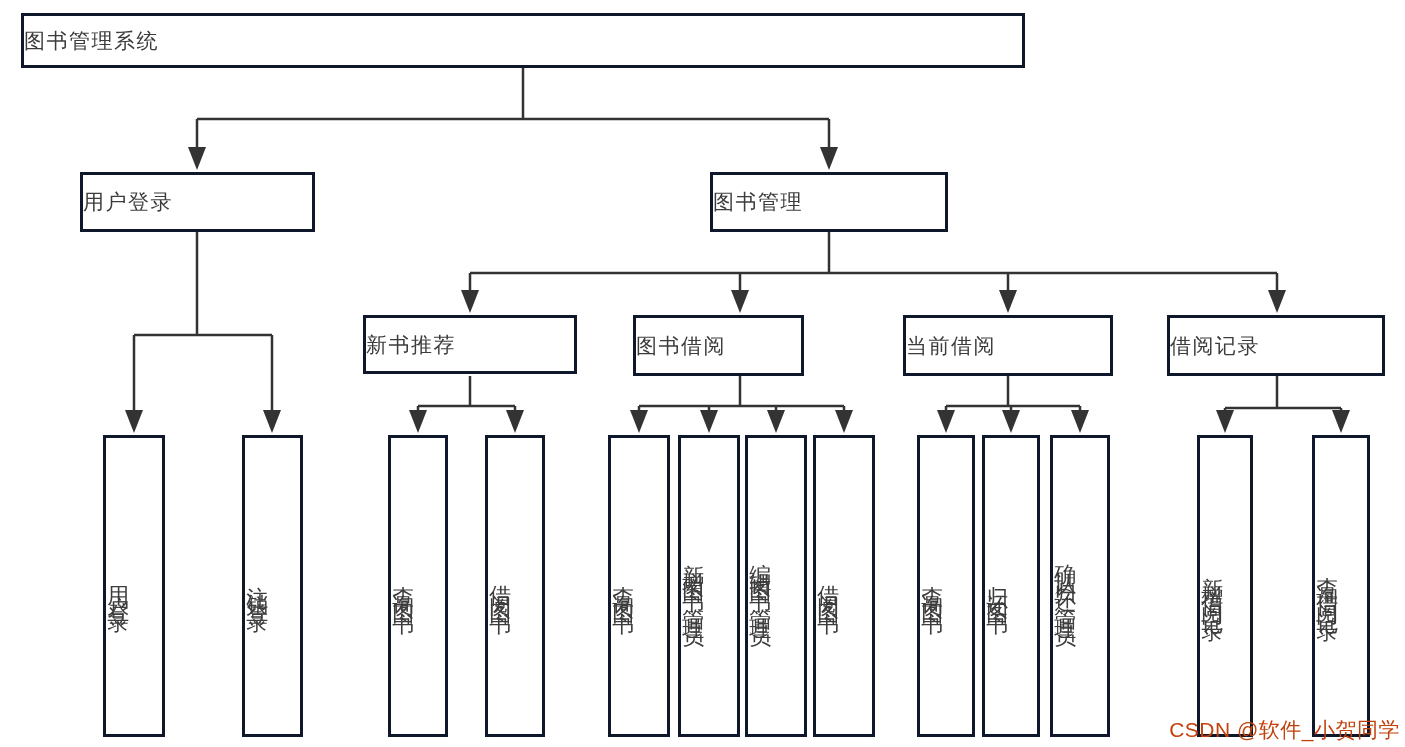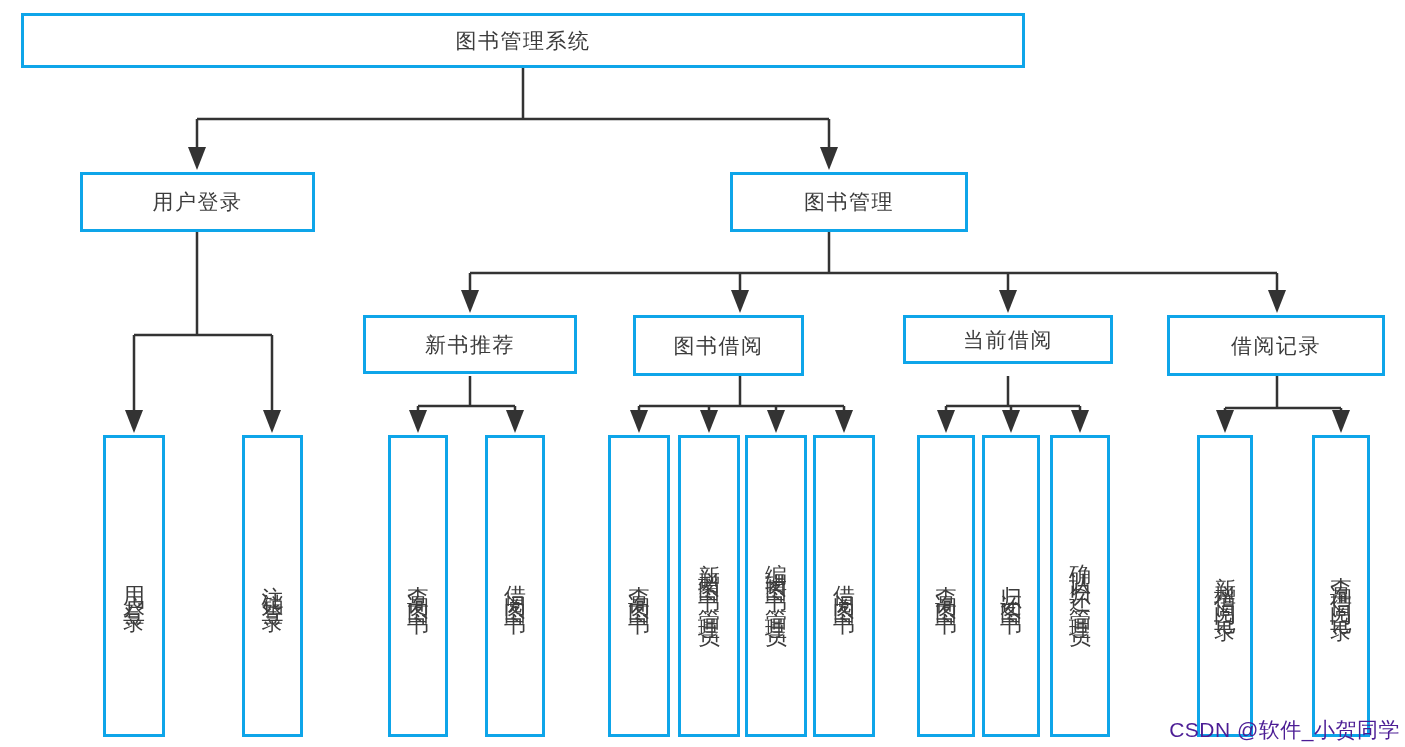--- a/index.html
+++ b/index.html
@@ -4,32 +4,32 @@
 <style>
   html,body { margin:0; padding:0; background:#ffffff; }
   .canvas {
     position:relative; width:1405px; height:747px;
     background:#ffffff; overflow:hidden;
     font-family:"Liberation Sans", sans-serif;
   }
   svg.connectors { position:absolute; left:0; top:0; z-index:1; }
   .box {
     position:absolute; box-sizing:border-box;
-    border:3px solid #0ea5e9; background:#ffffff;
-    display:flex; align-items:center; justify-content:center;
+    border:3px solid #0f172a; background:#ffffff;
+    display:flex; align-items:center; justify-content:flex-start;
     color:#3c3c3c; z-index:2;
   }
   .box.h span { font-size:21px; letter-spacing:1.5px; white-space:nowrap; }
   .box.v span {
     writing-mode:vertical-rl; text-orientation:mixed;
     font-size:22px; letter-spacing:9px; line-height:1.1; white-space:nowrap;
   }
   .watermark {
     position:absolute; right:5px; bottom:3px; z-index:3;
-    color:#4c1d95; font-size:21px; letter-spacing:0.5px; white-space:nowrap;margin-top:36px;
+    color:#c2410c; font-size:21px; letter-spacing:0.5px; white-space:nowrap;margin-top:36px;
   }
 </style>
 </head>
 <body>
 
 <div class="canvas">
 
   <svg class="connectors" width="1405" height="747" viewBox="0 0 1405 747">
     <g stroke="#333333" stroke-width="2.5" fill="none">
       <path d="M523 68 V119 M197 119 H829 M197 119 V150 M829 119 V150"></path>
@@ -63,31 +63,31 @@
     </g>
   </svg>
 
   <div class="box h" style="left:21px; top:13px; width:1004px; height:55px;">
     <span>图书管理系统</span>
   </div>
 
   <div class="box h" style="left:80px; top:172px; width:235px; height:60px;">
     <span>用户登录</span>
   </div>
-  <div class="box h" style="left:710px; top:172px; width:238px; height:60px;margin-left:20px;">
+  <div class="box h" style="left:710px; top:172px; width:238px; height:60px;">
     <span>图书管理</span>
   </div>
 
   <div class="box h" style="left:363px; top:315px; width:214px; height:59px;">
     <span>新书推荐</span>
   </div>
   <div class="box h" style="left:633px; top:315px; width:171px; height:61px;">
     <span>图书借阅</span>
   </div>
-  <div class="box h" style="left:903px; top:315px; width:210px; height:49px;">
+  <div class="box h" style="left:903px; top:315px; width:210px; height:61px;">
     <span>当前借阅</span>
   </div>
   <div class="box h" style="left:1167px; top:315px; width:218px; height:61px;">
     <span>借阅记录</span>
   </div>
 
   <div class="box v" style="left:103px; top:435px; width:62px; height:302px;">
     <span>用户登录</span>
   </div>
   <div class="box v" style="left:242px; top:435px; width:61px; height:302px;">

